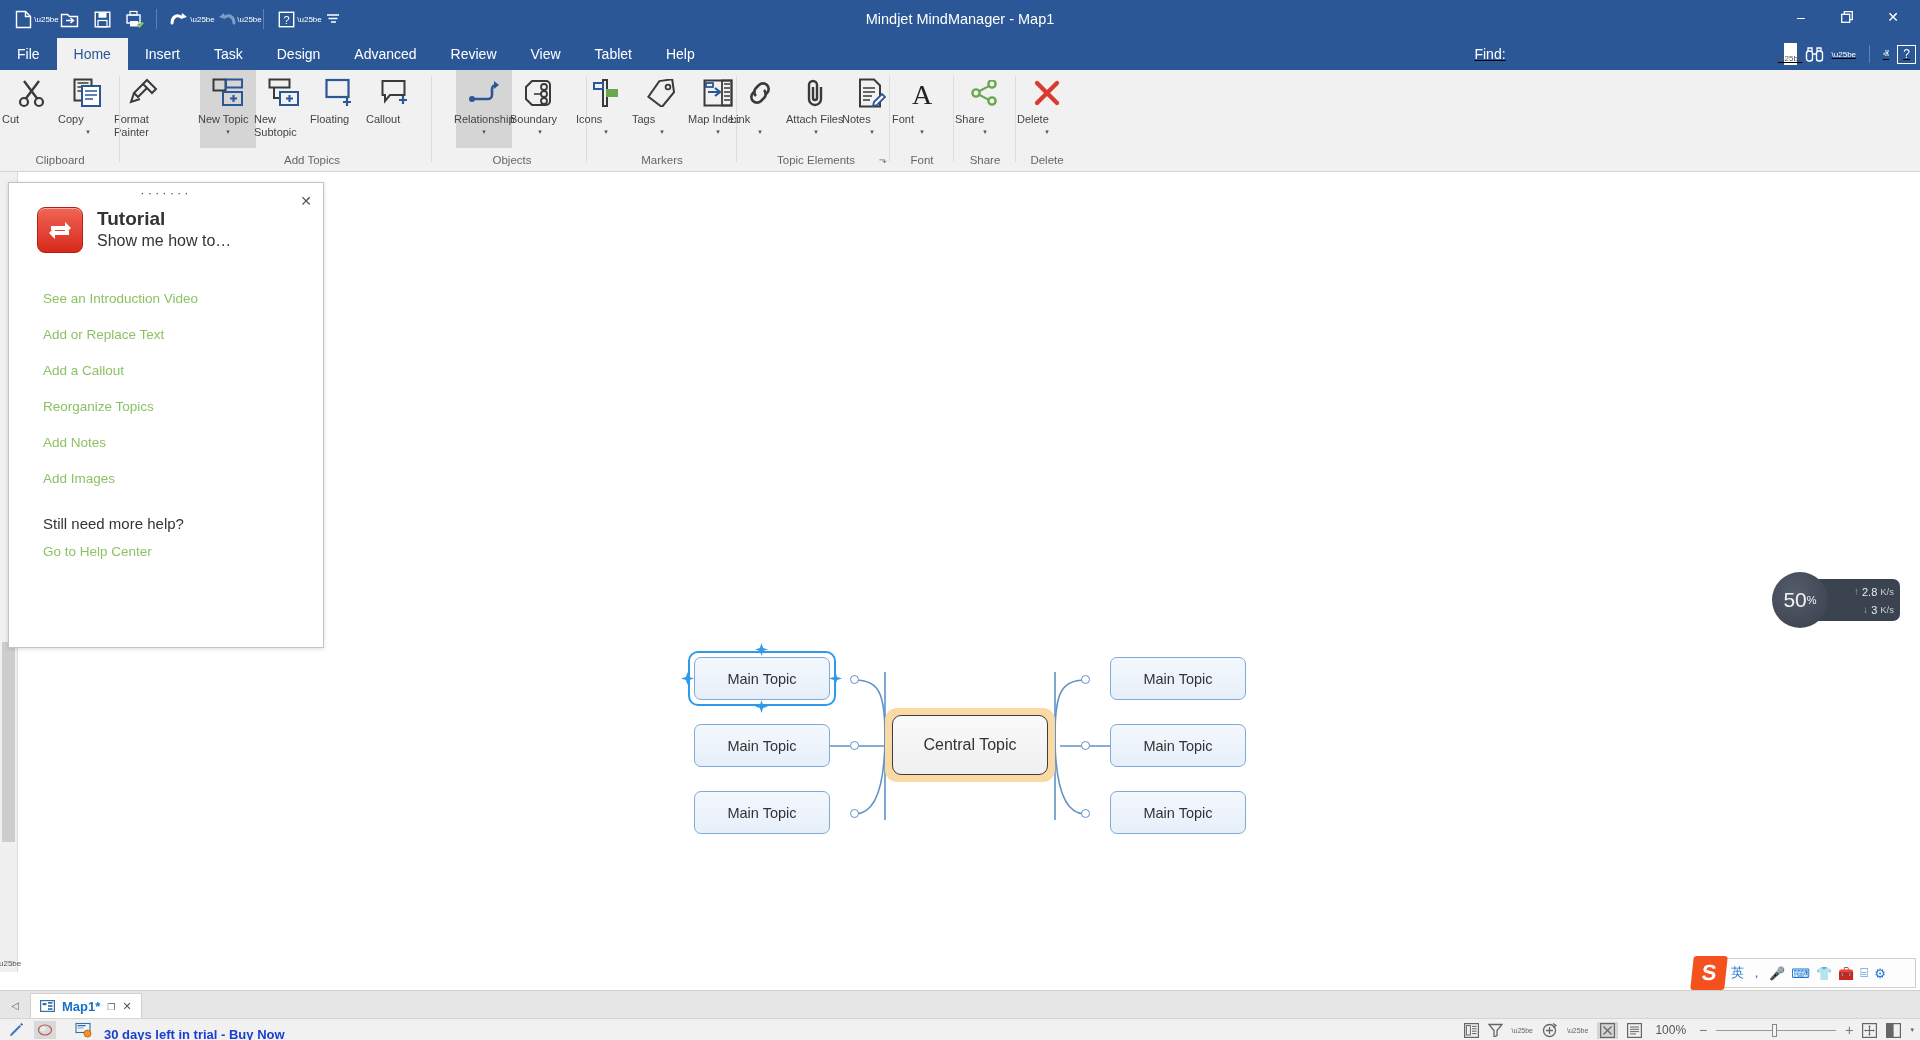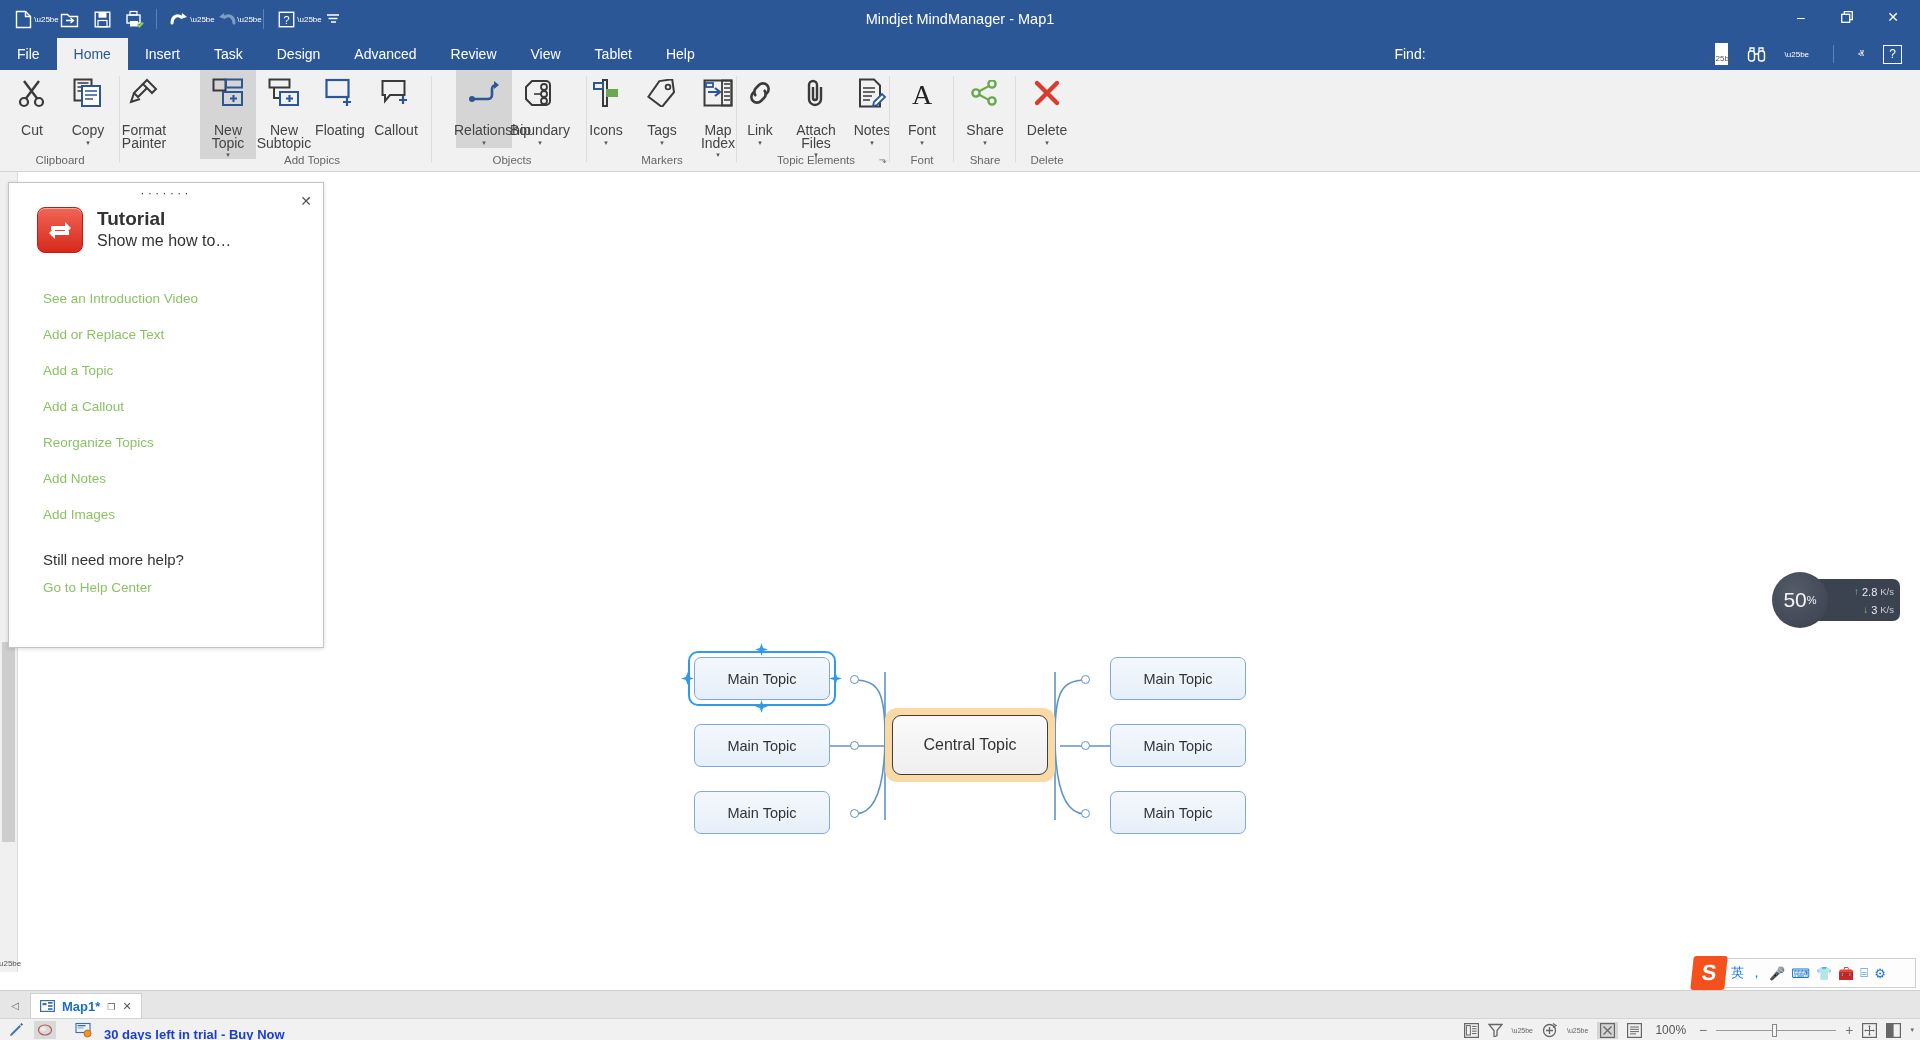--- a/index.html
+++ b/index.html
@@ -42,21 +42,21 @@
     position: absolute; left: 0; top: 38px; width: 1920px; height: 32px;
     background: #2b5797;
   }
   .tabs { position: absolute; left: 0; top: 0; height: 32px; display: flex; align-items: stretch; }
   .tab {
     padding: 0 17px; height: 32px; display: flex; align-items: center;
     color: #ffffff; font-size: 14px; white-space: nowrap;
   }
   .tab.active { background: #f1f1f1; color: #2b5797; }
   .find-area {
-    position: absolute; right: 18px; top: 0; height: 32px; display: flex; align-items: center; gap: 19px;
+    position: absolute; right: 4px; top: 0; height: 32px; display: flex; align-items: center; gap: 8px; text-decoration: underline;
   }
   .find-label { color: #ffffff; font-size: 14px; margin-right: 270px; }
   .find-input {
     width: 13px; height: 22px; background: #ffffff; display: flex; align-items: flex-end;
     justify-content: center; padding-bottom: 2px; font-size: 8px; color: #555;
   }
   .find-ico { color: #ffffff; display: flex; align-items: center; font-size: 14px; }
   .find-sep { width: 1px; height: 18px; background: #5a82bb; margin: 0 5px; }
   .help-box {
     width: 19px; height: 19px; border: 1.4px solid #ffffff; color: #ffffff;
@@ -80,22 +80,22 @@
   .rgroup-sep {
     position: absolute; top: 6px; width: 1px; height: 86px; background: #ddd;
   }
   .rbtn {
     width: 56px; min-height: 78px; display: flex; flex-direction: column; align-items: center;
     padding-top: 6px; cursor: default;
   }
   .rbtn.active { background: #d5d5d5; }
   .rbtn-ico { height: 34px; display: flex; align-items: center; justify-content: center; }
   .rbtn-lbl {
-    font-size: 14px; color: #444; text-align: center; line-height: 12.5px;
-    margin-top: 14px; width: 60px;
+    font-size: 11px; color: #444; text-align: left; line-height: 12.5px;
+    margin-top: 3px; width: 60px;
   }
   .rbtn-caret { font-size: 7px; color: #555; line-height: 9px; margin-top: 1px; }
   .dlg-launch { font-size: 10px; color: #777; position: absolute; right: 3px; bottom: 2px; }
 
   
   .canvas {
     position: absolute; left: 0; top: 172px; width: 1920px; height: 818px;
     background: #ffffff;
   }
   
@@ -680,21 +680,20 @@
       </svg>
     </div>
     <div>
       <div class="tut-title">Tutorial</div>
       <div class="tut-sub">Show me how to…</div>
     </div>
   </div>
   <div class="tut-links">
       <a class="tut-link">See an Introduction Video</a>
       <a class="tut-link">Add or Replace Text</a>
-      <a class="tut-link">Add a Topic</a>
       <a class="tut-link">Add a Callout</a>
       <a class="tut-link">Reorganize Topics</a>
       <a class="tut-link">Add Notes</a>
       <a class="tut-link">Add Images</a>
     </div>
   <div class="tut-more">Still need more help?</div>
   <a class="tut-help">Go to Help Center</a>
 </div>
 
 <div class="speedw">

